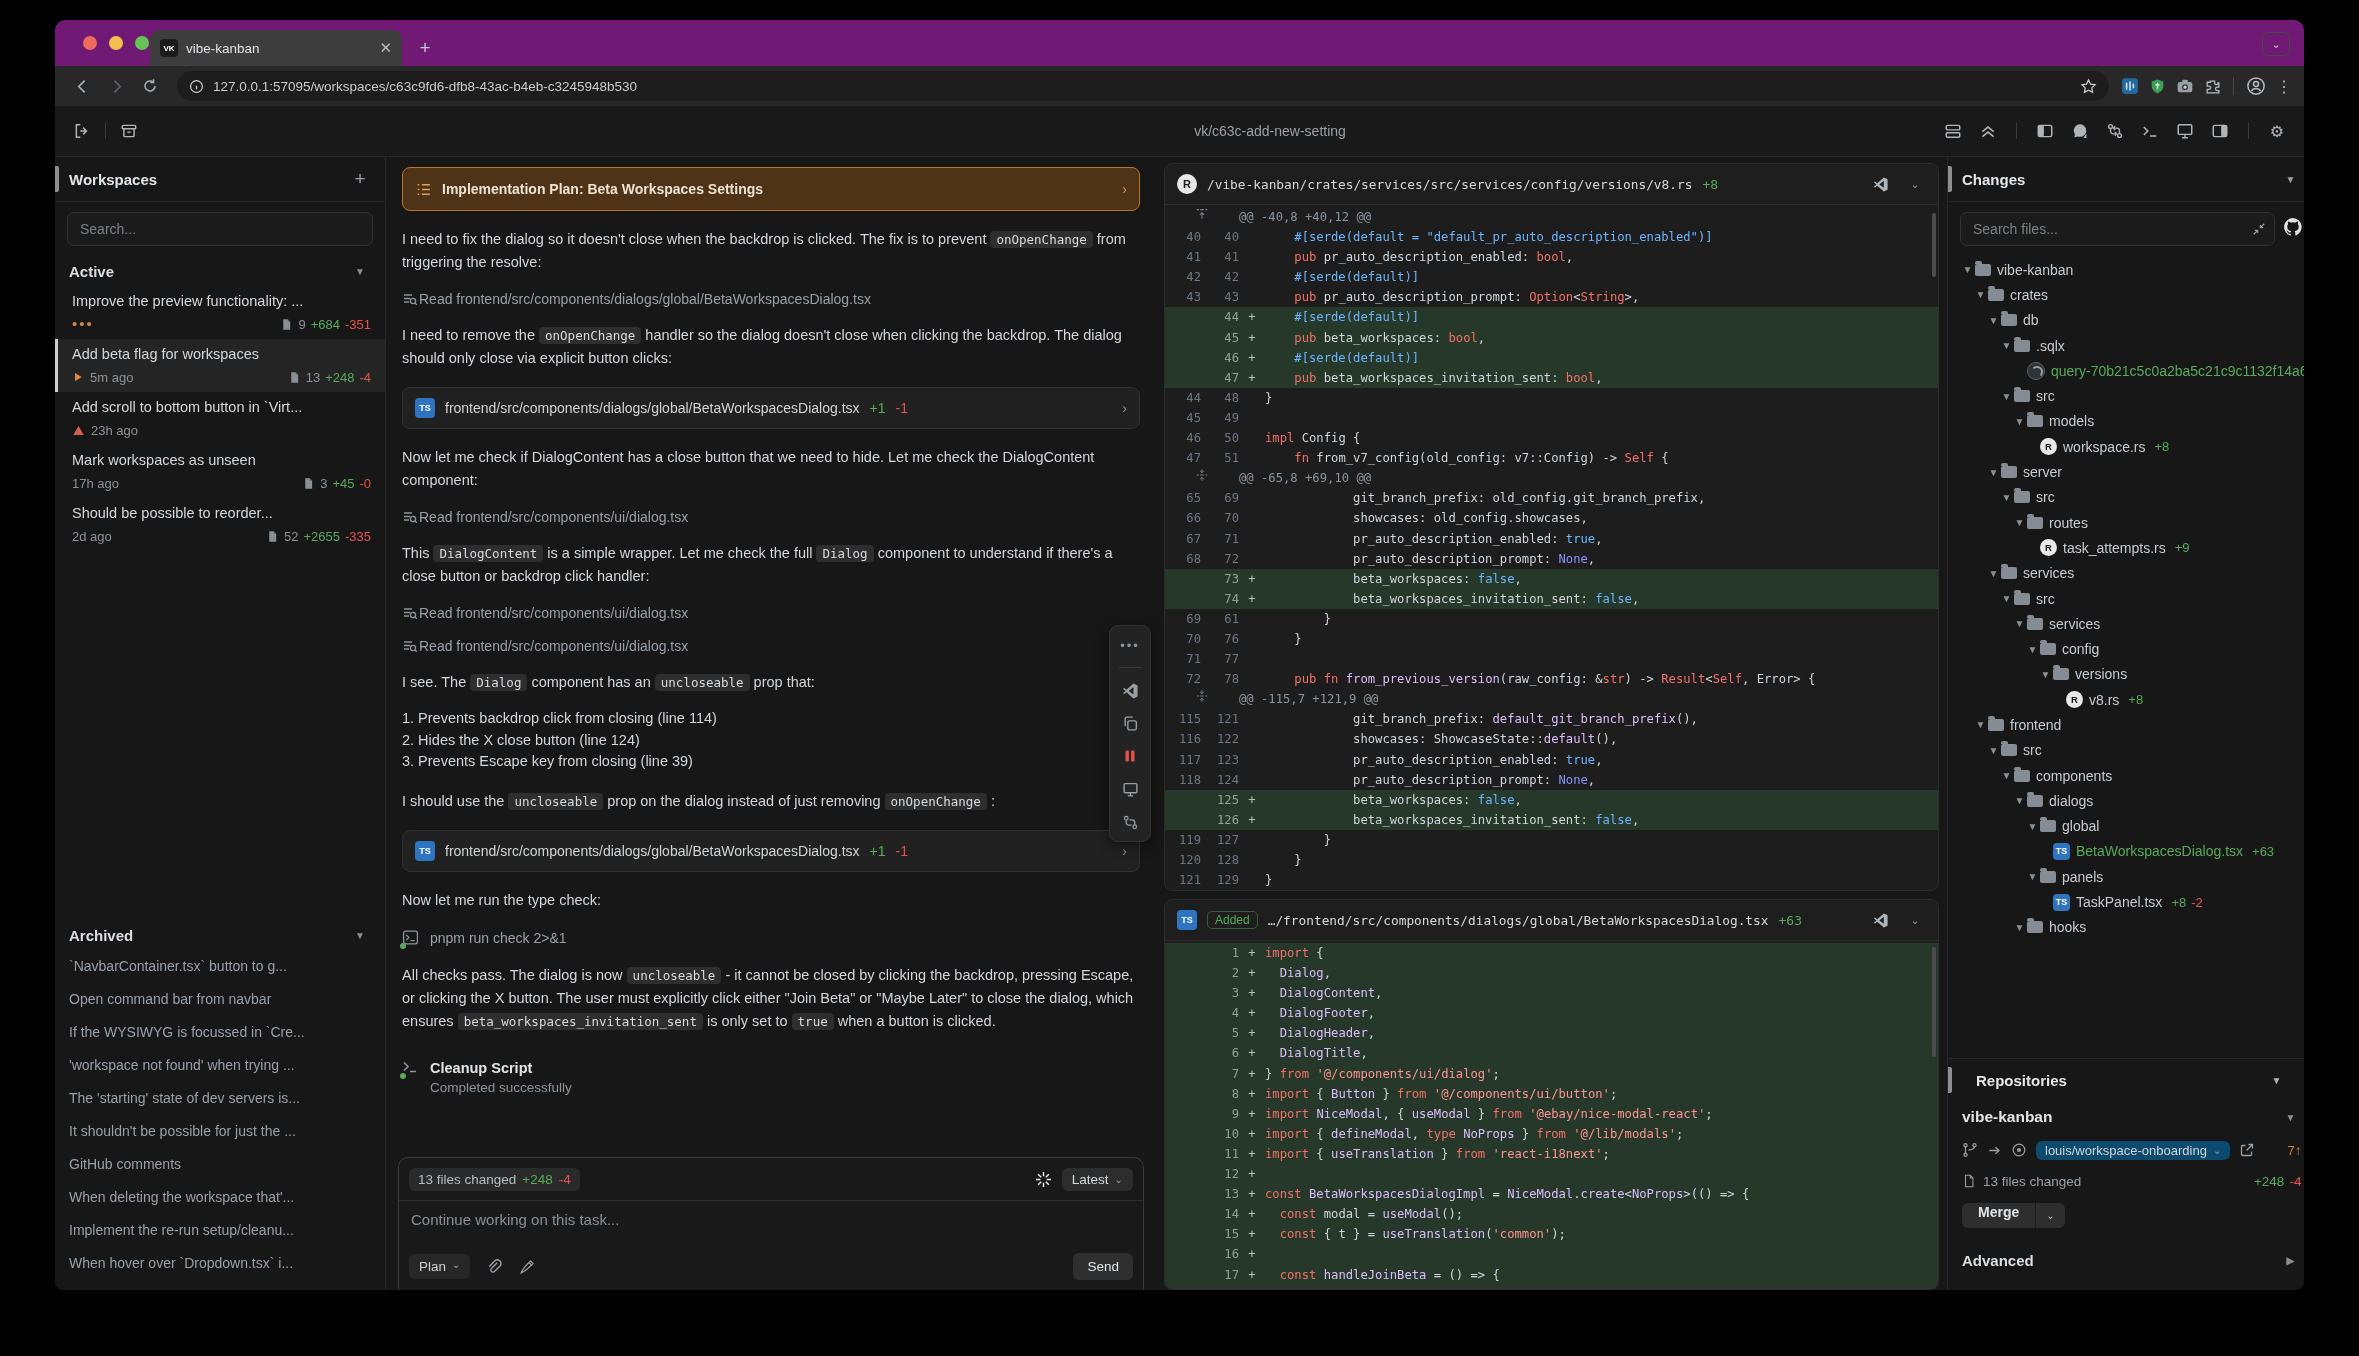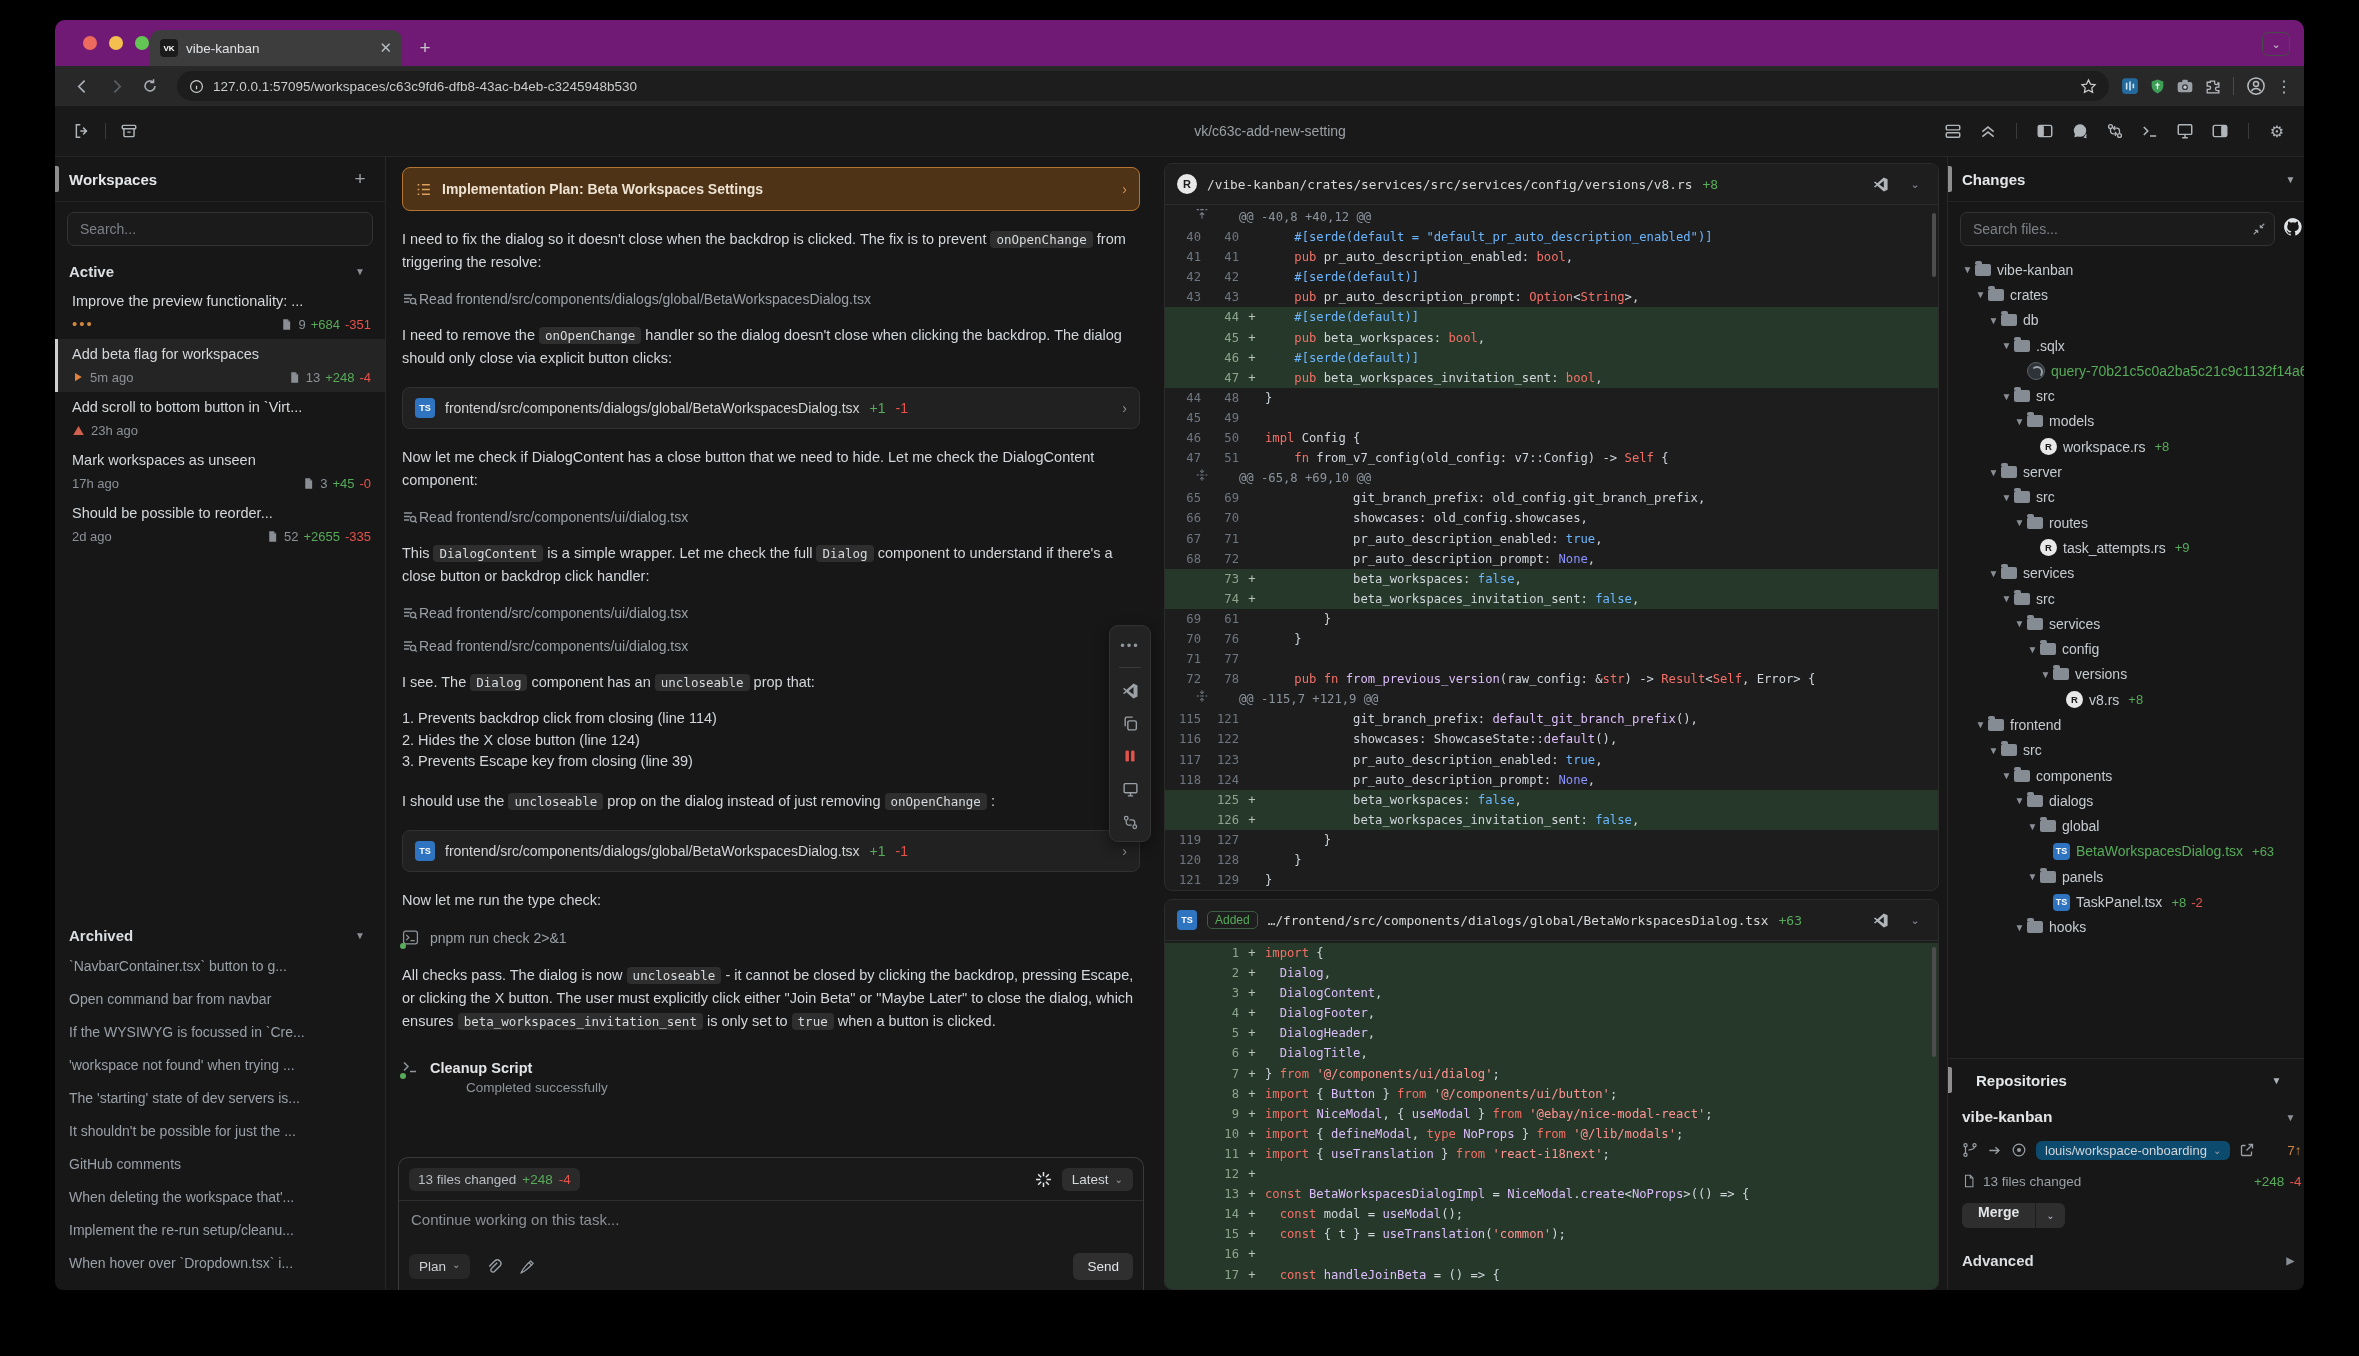--- a/index.html
+++ b/index.html
@@ -74,21 +74,21 @@
     display:flex;align-items:center;gap:10px;padding:0 12px;font-size:14px;color:#d2d4d6;}
   .cv-card .chev{margin-left:auto;color:#8a8f94;}
   .ts-badge{width:20px;height:20px;border-radius:4px;background:#2f74c0;color:#fff;font-size:9px;font-weight:bold;
     display:flex;align-items:center;justify-content:center;flex:none;}
   .cv-ol{margin-top:14px;color:#d3d6da;font-size:14.5px;line-height:21.5px;}
   .cv-term{display:flex;align-items:center;gap:10px;margin-top:17px;color:#9aa0a6;font-size:14px;}
   .term-ic{position:relative;width:18px;height:18px;color:#8f959b;}
   .term-ic .gdot{position:absolute;left:-2px;bottom:-2px;width:6px;height:6px;border-radius:50%;background:#57ab5a;}
   .cv-clean{display:flex;gap:10px;margin-top:26px;}
   .cv-clean .t1{color:#e2e4e6;font-size:14.5px;font-weight:bold;line-height:19px;}
-  .cv-clean .t2{color:#8f949b;font-size:13.5px;margin-top:2px;margin-left:36px;}
+  .cv-clean .t2{color:#8f949b;font-size:13.5px;margin-top:2px;}
   .convo-bottom{flex:none;margin:6px 12px 0;border:1px solid #3a3a3a;border-bottom:none;border-radius:10px 10px 0 0;
     height:132px;display:flex;flex-direction:column;background:#191919;}
   .cb-top{height:42px;flex:none;display:flex;align-items:center;padding:0 10px;border-bottom:1px solid #2e2e2e;gap:10px;}
   .files-chip{background:#2a2a2a;border-radius:6px;padding:4px 9px;font-size:13.5px;color:#b9bec3;display:flex;gap:6px;}
   .latest-chip{background:#2d2d2d;border-radius:6px;padding:4px 10px;font-size:13.5px;color:#d6d9dc;display:flex;align-items:center;gap:6px;}
   .cb-top .rgt{margin-left:auto;display:flex;align-items:center;gap:10px;}
   .cb-input{padding:10px 12px 0;color:#8b9096;font-size:15px;flex:1;}
   .cb-actions{flex:none;display:flex;align-items:center;padding:0 10px 10px;gap:12px;}
   .mode-chip{background:#272727;border-radius:6px;padding:5px 10px;font-size:13.5px;color:#cfd2d5;display:flex;align-items:flex-start;gap:6px;}
   .send-btn{margin-left:auto;background:#2f2f2f;border-radius:6px;padding:6px 14px;font-size:13.5px;color:#e2e5e8;}

